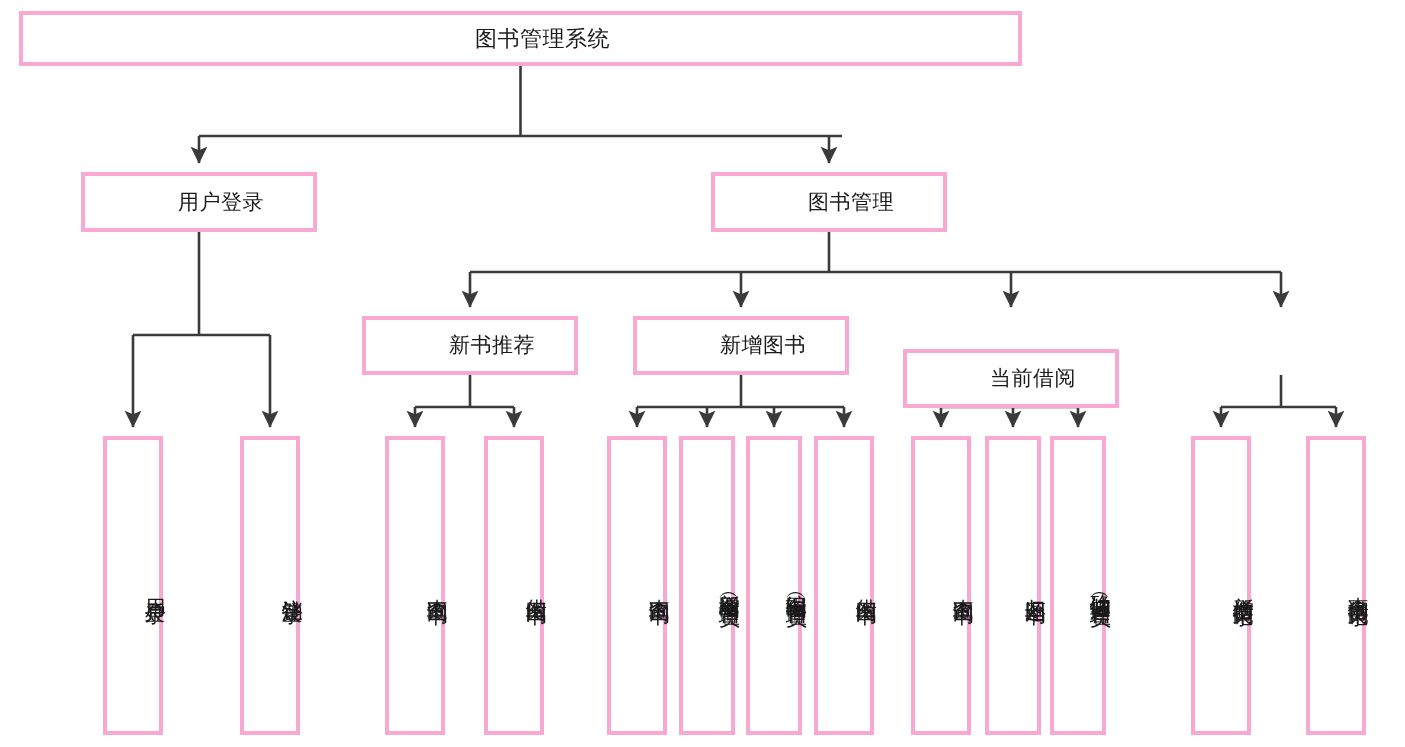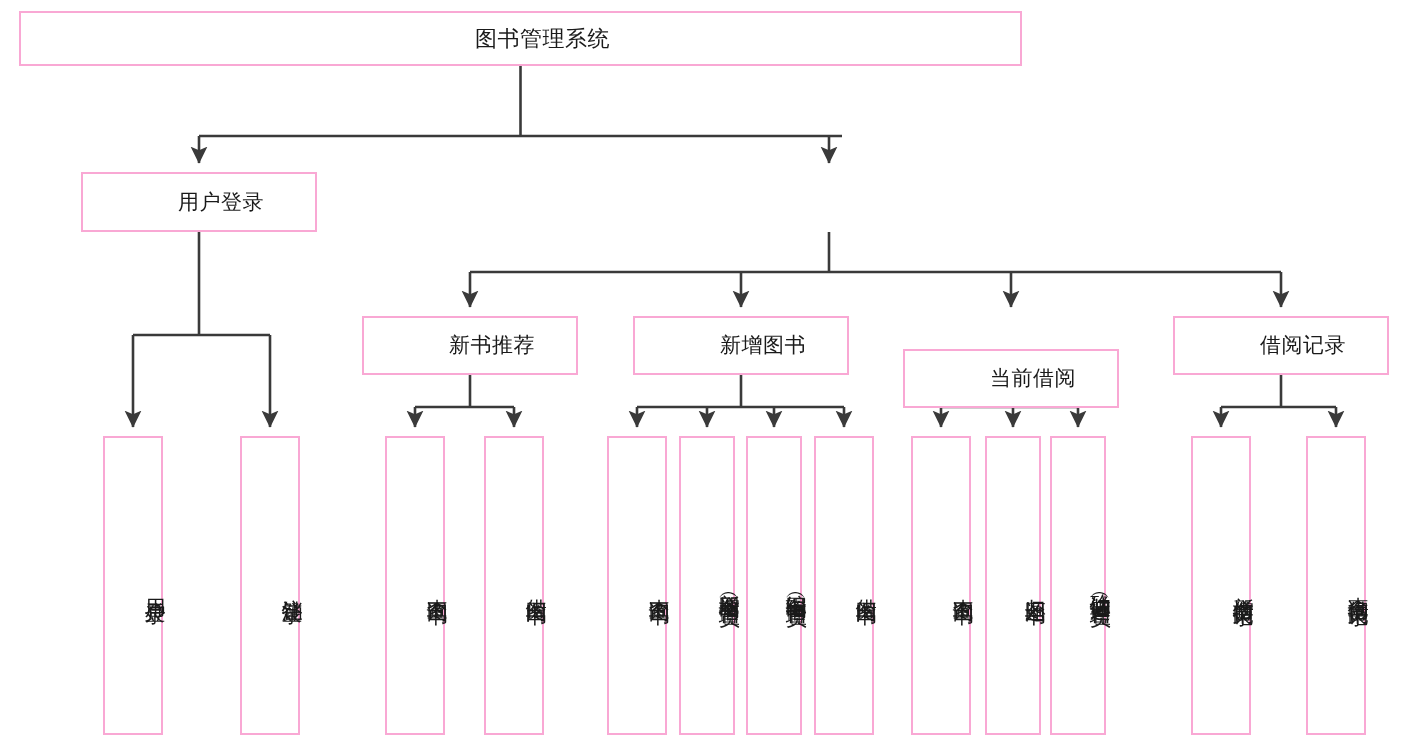--- a/index.html
+++ b/index.html
@@ -23,21 +23,21 @@
     left: 0;
     top: 0;
     width: 1405px;
     height: 747px;
     pointer-events: none;
   }
   .node {
     position: absolute;
     box-sizing: border-box;
     background: #ffffff;
-    border: 2px solid #f9a8d4;
+    border: 4px solid #f9a8d4;
     display: flex;
     align-items: center;
     justify-content: center;
     color: #1a1a1a;
     z-index: 2;
     padding-left: 44px;
   }
   .node .label {
     display: block;
     text-align: center;
@@ -129,32 +129,32 @@
     </g>
   </svg>
 
   <div class="node horiz root" style="left:19px; top:11px; width:1003px; height:55px;">
     <span class="label">图书管理系统</span>
   </div>
 
   <div class="node horiz" style="left:81px; top:172px; width:236px; height:60px;">
     <span class="label">用户登录</span>
   </div>
+  <div class="node horiz" style="left:711px; top:172px; width:236px; height:60px;">
+    <span class="label">图书管理</span>
+  </div>
 
   <div class="node horiz" style="left:362px; top:316px; width:216px; height:59px;">
     <span class="label">新书推荐</span>
   </div>
   <div class="node horiz" style="left:633px; top:316px; width:216px; height:59px;">
     <span class="label">新增图书</span>
   </div>
   <div class="node horiz" style="left:903px; top:316px; width:216px; height:59px;margin-top:33px;">
     <span class="label">当前借阅</span>
-  </div>
-  <div class="node horiz" style="left:1173px; top:316px; width:216px; height:59px;">
-    <span class="label">借阅记录</span>
   </div>
 
   <div class="node vert" style="left:103px; top:436px; width:60px; height:299px;">
     <span class="label">用户登录</span>
   </div>
   <div class="node vert" style="left:240px; top:436px; width:60px; height:299px;">
     <span class="label">注销登录</span>
   </div>
   <div class="node vert" style="left:385px; top:436px; width:60px; height:299px;">
     <span class="label">查询图书</span>

